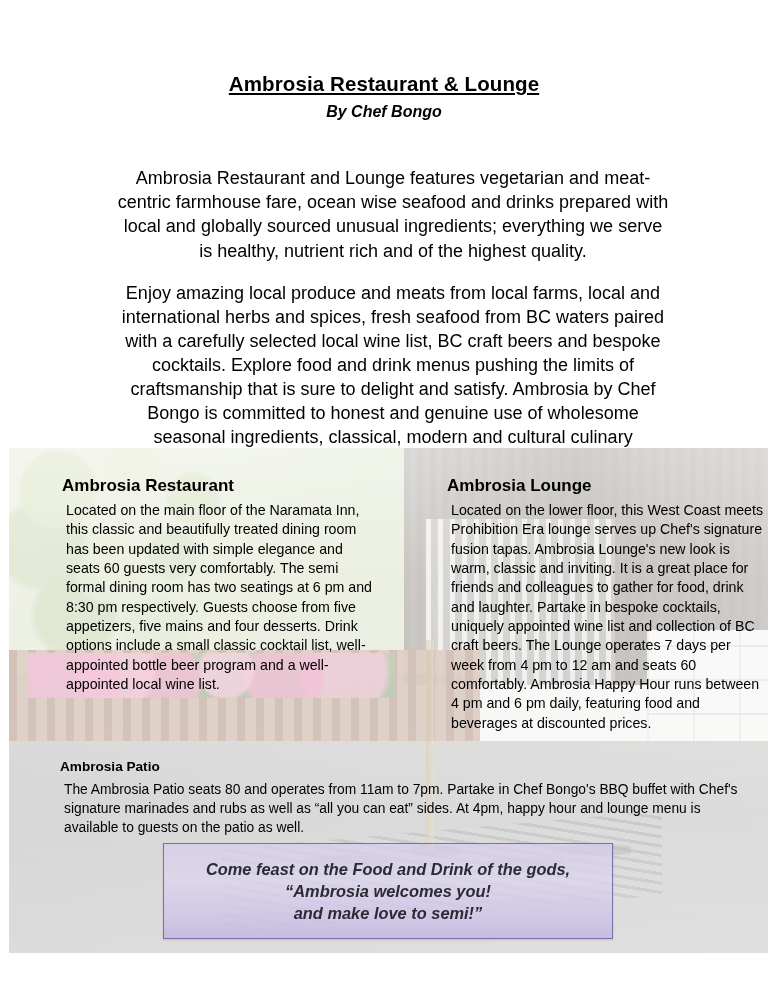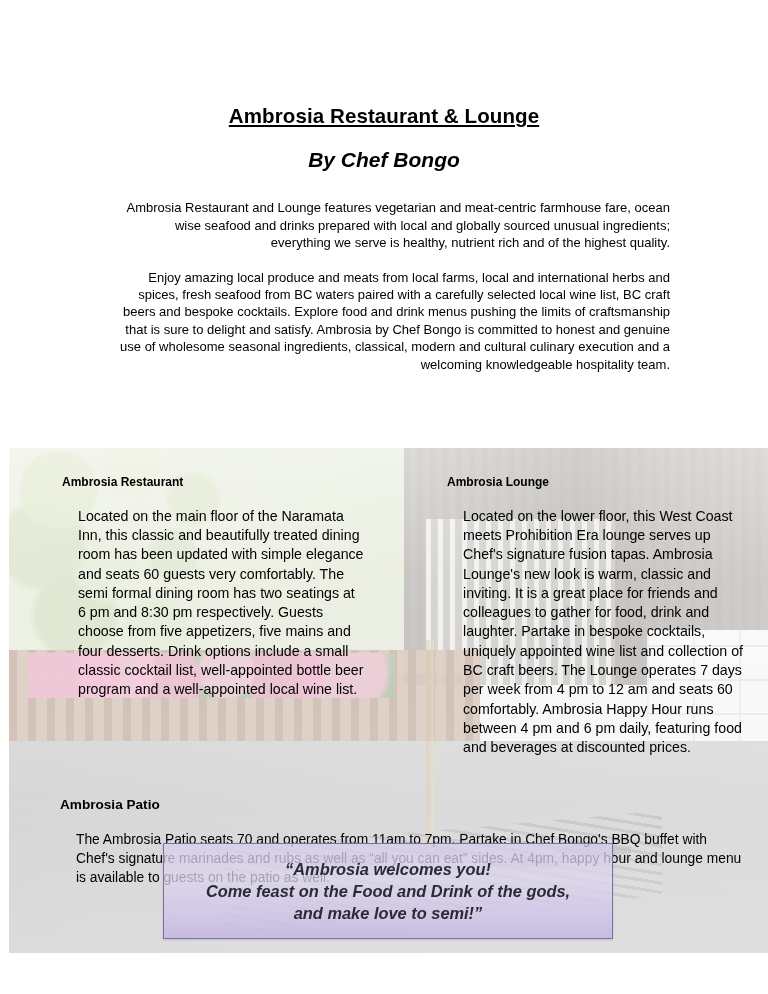--- a/index.html
+++ b/index.html
@@ -18,49 +18,49 @@
 
   
   .page {
     position: absolute;
     inset: 0;
     background: #ffffff;
   }
 
   
   .doc-header {
-    padding-top: 104px;
+    padding-top: 72px;
     text-align: center;
   }
   .doc-title {
     font-size: 20.5px;
     font-weight: bold;
     text-decoration: underline;
     letter-spacing: 0.1px;
     line-height: 1.18;
   }
   .doc-subtitle {
-    font-size: 21px;
+    font-size: 16px;
     font-weight: bold;
     font-style: italic;
     line-height: 1.25;
-    margin-top: 19px;
+    margin-top: 6px;
   }
 
   
   .intro {
     margin: 0;
     padding: 0 98px 0 116px;
     padding-top: 26px;
   }
   .intro p {
-    margin: 0 0 17px 0;
-    font-size: 13px;
+    margin: 18px 0 17px 0;
+    font-size: 18px;
     line-height: 1.34;
-    text-align: right;
+    text-align: center;
   }
   .intro p:last-child { margin-bottom: 0; }
 
   
   .photo-band {
     position: absolute;
     left: 9px;
     top: 448px;
     width: 759px;
     height: 505px;
@@ -193,30 +193,30 @@
     inset: 0;
     z-index: 5;
   }
   .col {
     position: absolute;
     font-size: 14.2px;
     line-height: 1.36;
   }
   .col-left  { left: 62px;  top: 475px; width: 318px; }
   .col-right { left: 447px; top: 475px; width: 322px; }
-  .col-full  { left: 60px;  top: 796px; width: 700px; }
+  .col-full  { left: 60px;  top: 758px; width: 700px; }
 
   .col h3 {
     margin: 0 0 0 0;
-    font-size: 12px;
+    font-size: 17px;
     font-weight: bold;
     line-height: 1.30;
   }
   .col p {
-    margin: 16px;
+    margin: 4px;
     font-size: 14.2px;
     line-height: 1.36;
   }
   .col-full h3 { font-size: 13.6px; }
   .col-full p  { font-size: 13.8px; line-height: 1.40; }
 
   
   .quote-box {
     position: absolute;
     left: 163px;
@@ -284,26 +284,26 @@
       <p>Located on the main floor of the Naramata Inn, this classic and beautifully treated dining room has been updated with simple elegance and seats 60 guests very comfortably. The semi formal dining room has two seatings at 6 pm and 8:30 pm respectively.  Guests choose from five appetizers, five mains and four desserts. Drink options include a small classic cocktail list, well-appointed bottle beer program and a well-appointed local wine list.</p>
     </div>
 
     <div class="col col-right">
       <h3>Ambrosia Lounge</h3>
       <p>Located on the lower floor, this West Coast meets Prohibition Era lounge serves up Chef's signature fusion tapas. Ambrosia Lounge's new look is warm, classic and inviting. It is a great place for friends and colleagues to gather for food, drink and laughter. Partake in bespoke cocktails, uniquely appointed wine list and collection of BC craft beers. The Lounge operates 7 days per week from 4 pm to 12 am and seats 60 comfortably. Ambrosia Happy Hour runs between 4 pm and 6 pm daily, featuring food and beverages at discounted prices.</p>
     </div>
 
     <div class="col col-full">
       <h3>Ambrosia Patio</h3>
-      <p>The Ambrosia Patio seats 70 and operates from 11am to 7pm.  Partake in Chef Bongo's BBQ buffet with Chef's signature marinades and rubs as well as “all you can eat” sides.  At 4pm, happy hour and lounge menu is available to guests on the patio as well.</p>
+      <p>The Ambrosia Patio seats 80 and operates from 11am to 7pm.  Partake in Chef Bongo's BBQ buffet with Chef's signature marinades and rubs as well as “all you can eat” sides.  At 4pm, happy hour and lounge menu is available to guests on the patio as well.</p>
     </div>
 
   </div>
 
   <div class="quote-box">
     <div class="quote-text">
+      <span>Come feast on the Food and Drink of the gods,</span>
       <span>“Ambrosia welcomes you!</span>
-      <span>Come feast on the Food and Drink of the gods,</span>
       <span>and make love to semi!”</span>
     </div>
   </div>
 
 </div>
 
 </body></html>

